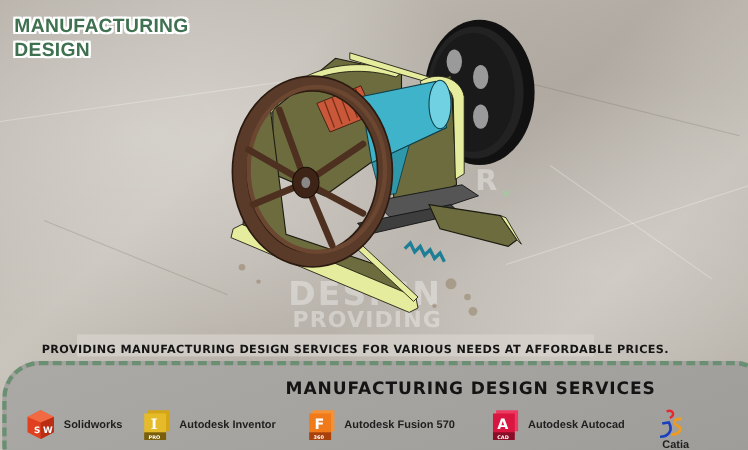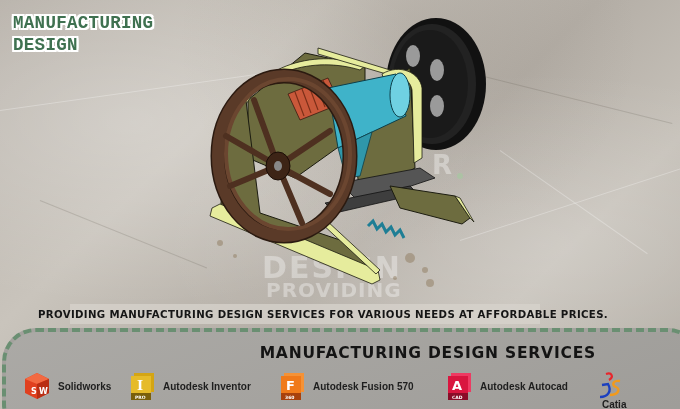--- a/index.html
+++ b/index.html
@@ -11,38 +11,38 @@
       radial-gradient(ellipse at 20% 30%, rgba(255,255,255,0.25), transparent 45%),
       radial-gradient(ellipse at 80% 60%, rgba(255,255,255,0.18), transparent 50%),
       radial-gradient(ellipse at 60% 10%, rgba(90,80,70,0.12), transparent 40%),
       linear-gradient(135deg, #b7b1a9 0%, #c9c4bc 30%, #b4aea6 55%, #c6c1b9 75%, #aea89f 100%);
   }
   .crease { position: absolute; background: rgba(255,255,255,0.28); height: 1px; transform-origin: left center; }
   .crease.dark { background: rgba(80,70,60,0.18); }
 
   .title {
     position: absolute; left: 13px; top: 12px;
-    font-family: Liberation Mono, monospace; font-weight: bold;
+    font-family: Liberation Sans, sans-serif; font-weight: bold;
     font-size: 17.5px; line-height: 22px; letter-spacing: 0.3px;
     color: #3f7150;
     text-shadow: -2px -2px 0 #fff, 2px -2px 0 #fff, -2px 2px 0 #fff, 2px 2px 0 #fff,
                  0 -2px 0 #fff, 0 2px 0 #fff, -2px 0 0 #fff, 2px 0 0 #fff;
   }
 
   .watermark {
     position: absolute; font-weight: bold; color: rgba(255,255,255,0.35);
     font-family: "DejaVu Sans", sans-serif;
   }
 
   .machine { position: absolute; left: 200px; top: 8px; width: 300px; height: 290px; }
 
   .tagline-bar {
     position: absolute; left: 70px; top: 304px; width: 470px; height: 20px;
     background: rgba(215,211,204,0.75);
-    display: flex; align-items: center; justify-content: center; padding-left: 36px;
+    display: flex; align-items: flex-end; justify-content: center; padding-left: 36px;
   }
   .tagline {
     font-size: 10.2px; font-weight: bold; color: #151515; letter-spacing: 0.35px;
     white-space: nowrap;
   }
 
   .panel {
     position: absolute; left: 2px; top: 328px; width: 700px; height: 110px;
     border: 4px dashed #6a8f72;
     border-radius: 34px;

